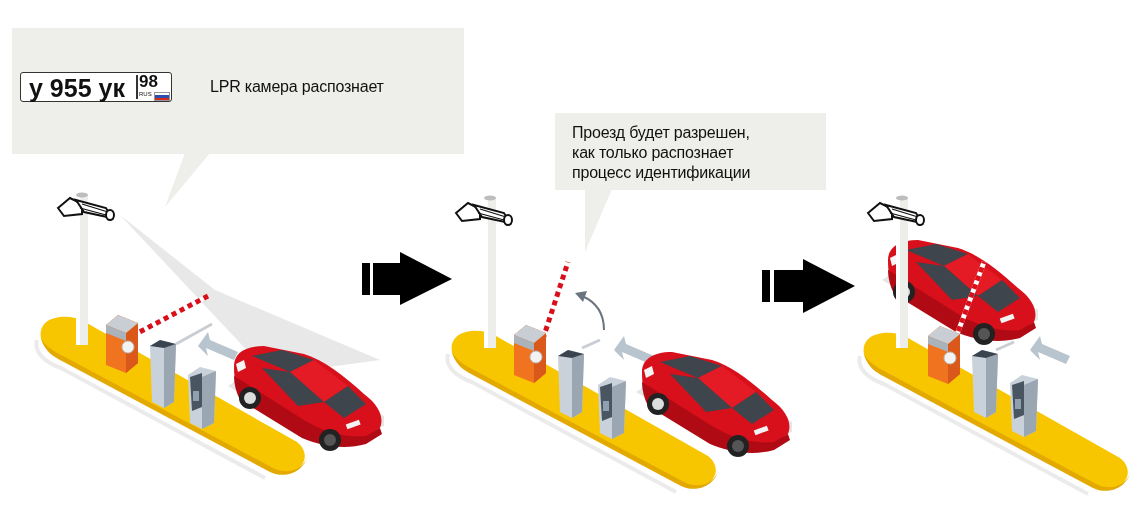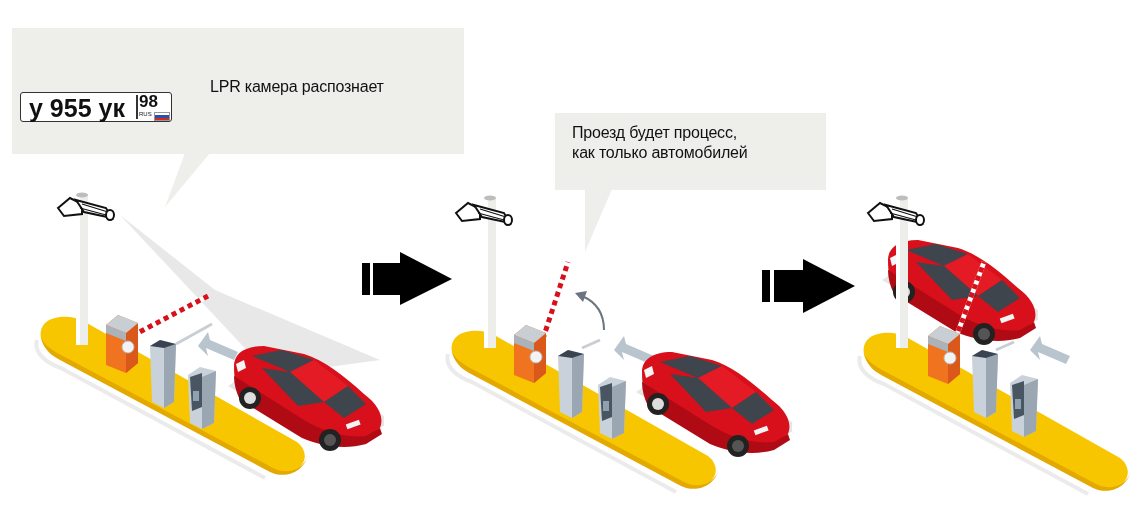--- a/index.html
+++ b/index.html
@@ -1,19 +1,19 @@
 <!DOCTYPE html>
 <html><head>
 <meta charset="utf-8">
 <style>
   html, body { margin:0; padding:0; background:#ffffff; }
   body { width:1146px; height:512px; position:relative; overflow:hidden; font-family:"Liberation Sans", sans-serif; }
   .bubble { position:absolute; background:#eeeeea; }
   .bubble-text { position:absolute; color:#111; font-size:16px; line-height:20px; font-family:"Liberation Sans", sans-serif; letter-spacing:-0.2px; }
-  .plate { position:absolute; left:20px; top:72px; width:152px; height:30px; background:#fff; border:1.5px solid #333; border-radius:3px; box-sizing:border-box;margin-top:20px; }
+  .plate { position:absolute; left:20px; top:72px; width:152px; height:30px; background:#fff; border:1.5px solid #333; border-radius:3px; box-sizing:border-box; }
   .plate-main { position:absolute; left:8px; top:1px; font-size:25px; font-weight:bold; color:#111; letter-spacing:0px; font-family:"Liberation Sans", sans-serif; }
   .plate-div { position:absolute; left:115px; top:2px; width:1.5px; height:24px; background:#333; }
   .plate-region { position:absolute; left:118px; top:-1px; font-size:17px; font-weight:bold; color:#111; font-family:"Liberation Sans", sans-serif; }
   .plate-rus { position:absolute; left:118px; top:18px; font-size:6px; color:#111; font-family:"Liberation Sans", sans-serif; }
   .flag { position:absolute; left:133px; top:19px; width:14px; height:7px; border:0.5px solid #999; }
   .flag i { display:block; height:33.3%; }
   svg.scene { position:absolute; left:0; top:0; }
 </style>
 </head>
 <body>
@@ -35,22 +35,23 @@
       <i style="background:#d52b1e"></i>
     </span>
 </div>
 
 <div class="bubble-text" style="left:210px; top:49px;margin-top:28px;">
   <div>LPR камера распознает</div>
 </div>
 
 <div class="bubble" style="left:555px; top:113px; width:271px; height:77px;"></div>
 <div class="bubble-text" style="left:572px; top:123px;">
-  <div>Проезд будет процесс,</div>
-  <div>как только автомобилей</div>
+  <div>Проезд будет разрешен,</div>
+  <div>как только распознает</div>
+  <div>процесс идентификации</div>
 </div>
 
 <svg class="scene" width="1146" height="512" viewBox="0 0 1146 512">
   <defs>
     <g id="island">
 
       <path d="M0,0 C-20,4 -20,30 5,40 L215,152 C240,164 262,140 242,124 L30,4 C20,-2 8,-2 0,0 Z" fill="#f7c600"></path>
       <path d="M-14,20 C-10,34 -2,38 5,42 L215,154 C232,162 250,152 252,138 C250,150 234,158 218,150 L8,38 C0,34 -10,28 -14,20 Z" fill="#e3a900"></path>
       <path d="M-18,22 C-22,36 -6,46 6,50 L210,160" stroke="#dddddd" stroke-width="4" fill="none" opacity="0.6"></path>
     </g>

